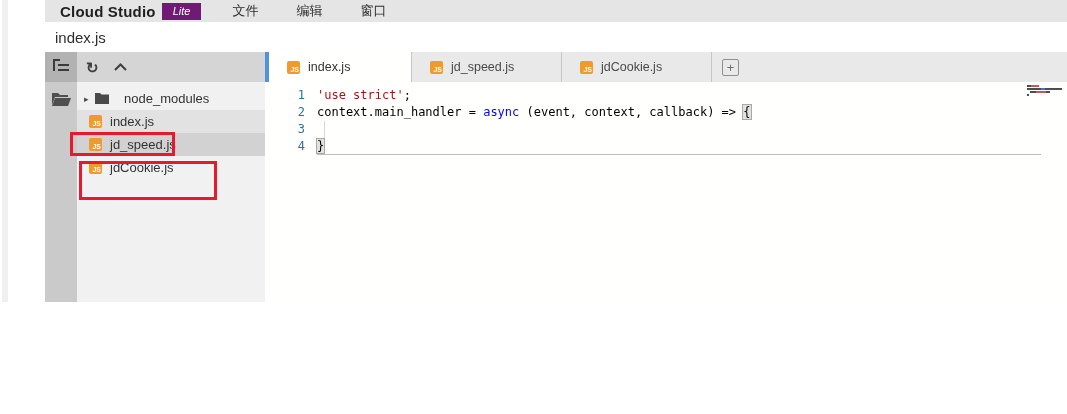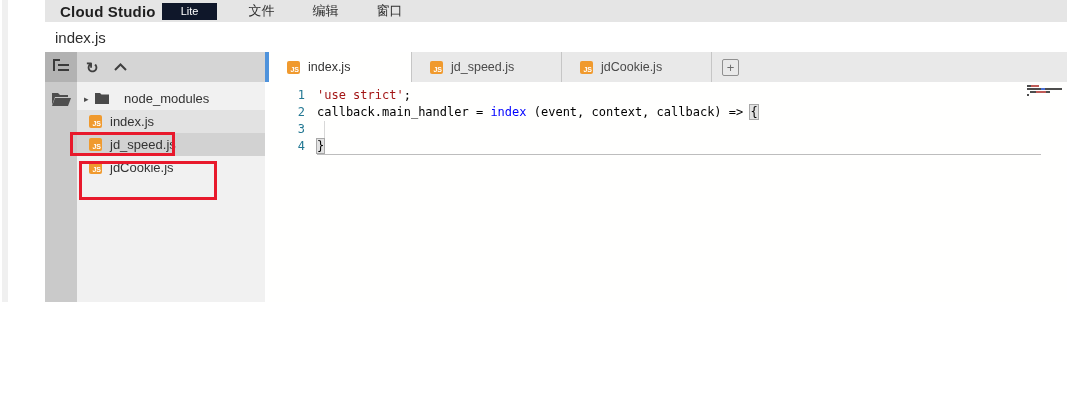--- a/index.html
+++ b/index.html
@@ -13,21 +13,21 @@
   *{margin:0;padding:0;box-sizing:border-box;}
   body{font-family:"Liberation Sans",sans-serif;background:#fff;}
   .page{position:relative;width:1067px;height:302px;background:#ffffff;overflow:hidden;}
 
   
   .side-strip{position:absolute;left:2px;top:0;width:6px;height:100%;background:#f0f0f0;}
 
   
   .topbar{position:absolute;left:45px;top:0;right:0;height:22px;background:#e5e5e5;display:flex;align-items:center;padding-left:15px;}
   .brand{font-weight:bold;font-size:15px;color:#1f1f1f;letter-spacing:.2px;}
-  .badge{background:#0f172a;color:#fff;font-size:11px;line-height:1;padding:3px 19px;margin-left:6px;}
+  .badge{background:#701a75;color:#fff;font-size:11px;line-height:1;padding:3px 11px;margin-left:6px;font-style:italic;}
   .menubar{display:flex;margin-left:12px;}
   .menu-item{font-size:13px;color:#2e2e2e;padding:0 19px;cursor:default;}
 
   
   .titlebar{position:absolute;left:45px;top:22px;right:0;height:30px;background:#fff;display:flex;align-items:center;padding-left:10px;font-size:15px;color:#2e2e2e;}
 
   
   .activitybar{position:absolute;left:45px;top:52px;width:32px;bottom:0;background:#cacaca;display:flex;flex-direction:column;align-items:center;}
   .activity-tile{width:32px;height:30px;background:#b2b2b2;display:flex;align-items:center;justify-content:center;}
   .activity-folder{margin-top:10px;}
@@ -184,21 +184,21 @@
     </div>
 
     <div class="code-area">
       <div class="lines">
         <div class="line">
           <span class="ln">1</span>
           <span class="lc"><span class="seg-string">'use strict'</span><span class="seg-plain">;</span></span>
         </div>
         <div class="line">
           <span class="ln">2</span>
-          <span class="lc"><span class="seg-plain">callback.main_handler = </span><span class="seg-keyword">index</span><span class="seg-plain"> (event, context, callback) =&gt; </span><span class="seg-bracket">{</span></span>
+          <span class="lc"><span class="seg-plain">context.main_handler = </span><span class="seg-keyword">async</span><span class="seg-plain"> (event, context, callback) =&gt; </span><span class="seg-bracket">{</span></span>
         </div>
         <div class="line">
           <span class="ln">3</span>
         </div>
         <div class="line">
           <span class="ln">4</span>
           <span class="lc"><span class="seg-bracket">}</span></span>
         </div>
       </div>
       <div class="indent-guide"></div>

